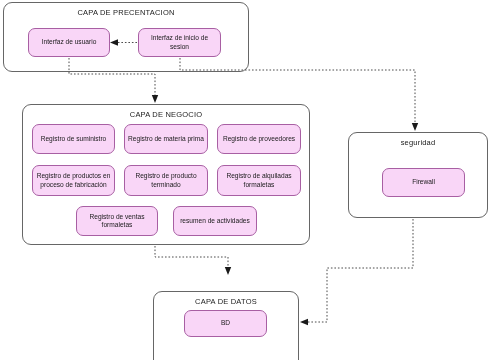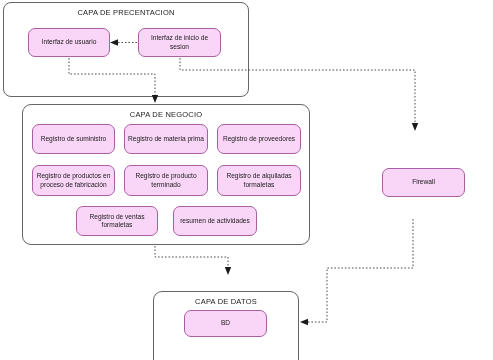--- a/index.html
+++ b/index.html
@@ -70,21 +70,21 @@
     stroke-dasharray: 1.6 1.9;
     stroke-linecap: butt;
   }
   .arrowhead { fill: #1a1a1a; stroke: none; }
 </style>
 </head>
 <body>
 
 <div id="canvas">
 
-  <div class="layer" style="left:3px; top:2px; width:246px; height:95px;border-radius:8px;">
+  <div class="layer" style="left:3px; top:2px; width:246px; height:70px;">
     <div class="layer-title">CAPA DE PRECENTACION</div>
   </div>
   <div class="node" style="left:28px; top:28px; width:82px; height:29px;">
     <span>Interfaz de usuario</span>
   </div>
   <div class="node" style="left:138px; top:28px; width:83px; height:29px;">
     <span>Interfaz de inicio de sesion</span>
   </div>
 
   <div class="layer" style="left:22px; top:104px; width:288px; height:141px;">
@@ -111,20 +111,23 @@
     <span>Registro de alquiladas formaletas</span>
   </div>
 
   <div class="node" style="left:76px; top:206px; width:82px; height:30px;">
     <span>Registro de ventas formaletas</span>
   </div>
   <div class="node" style="left:173px; top:206px; width:84px; height:30px;">
     <span>resumen de actividades</span>
   </div>
 
+  <div class="layer" style="left:348px; top:132px; width:140px; height:86px;">
+    <div class="layer-title">seguridad</div>
+  </div>
   <div class="node" style="left:382px; top:168px; width:83px; height:29px;">
     <span>Firewall</span>
   </div>
 
   <div class="layer" style="left:153px; top:276px; width:146px; height:82px;margin-top:15px;">
     <div class="layer-title">CAPA DE DATOS</div>
   </div>
   <div class="node" style="left:184px; top:310px; width:83px; height:27px;">
     <span>BD</span>
   </div>

